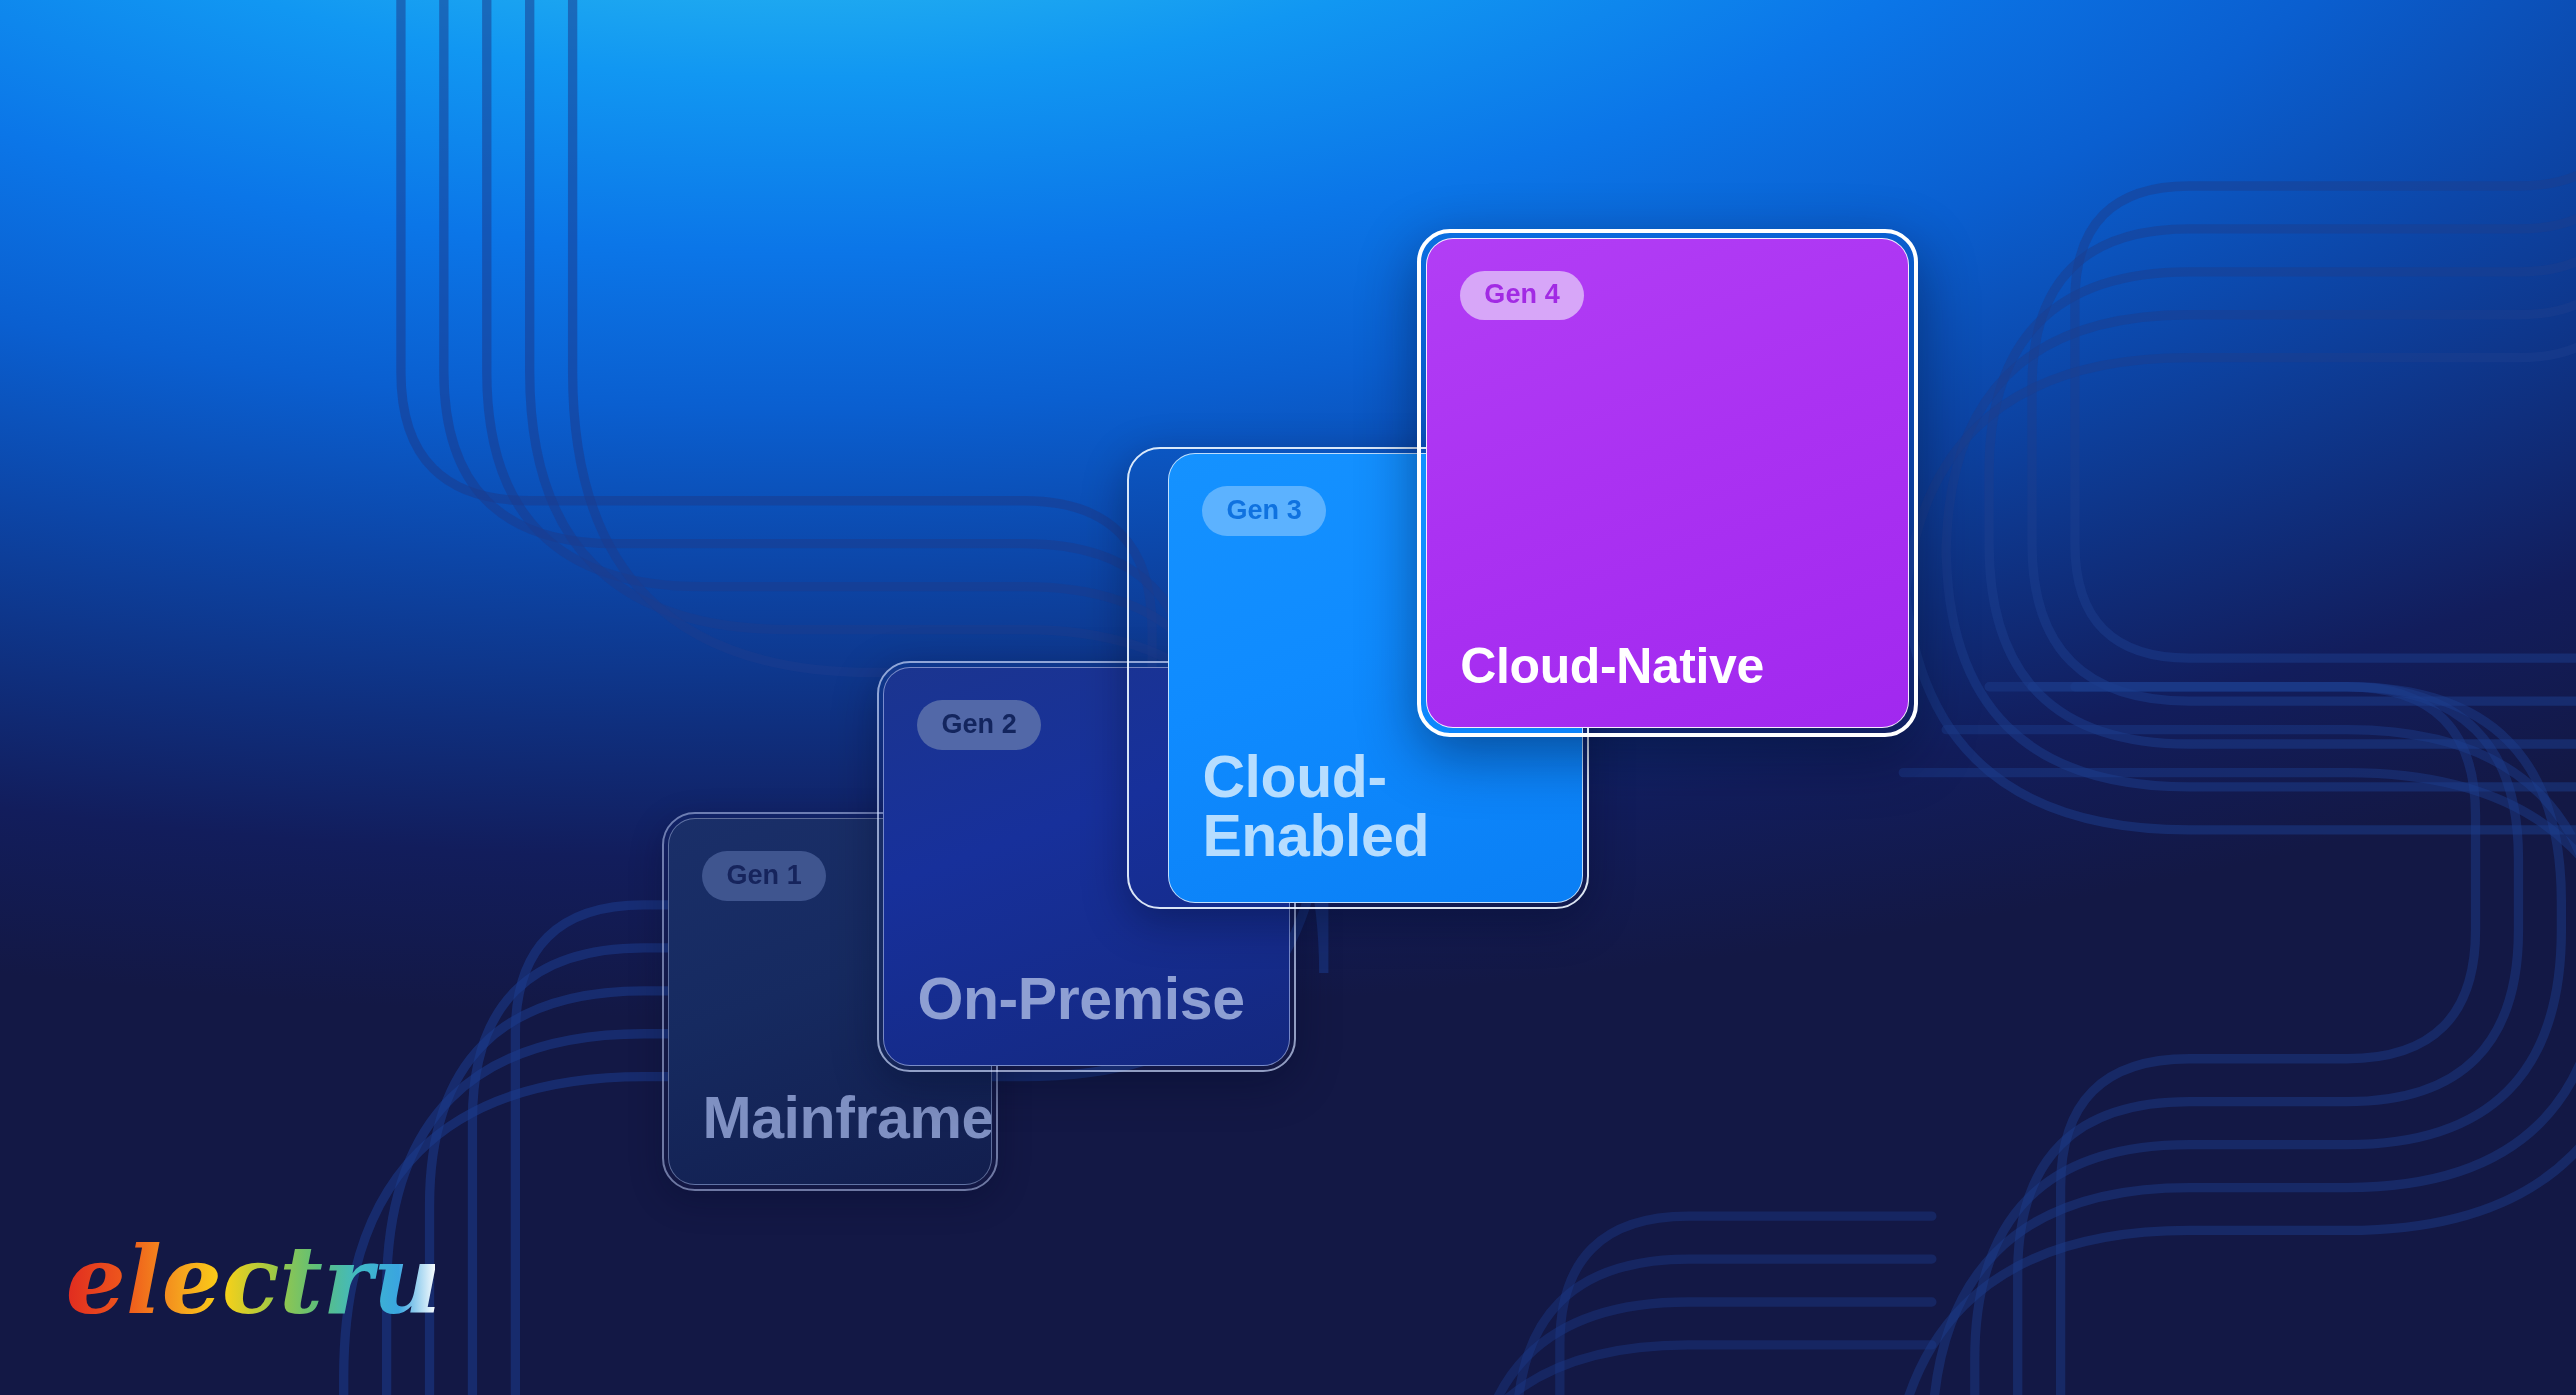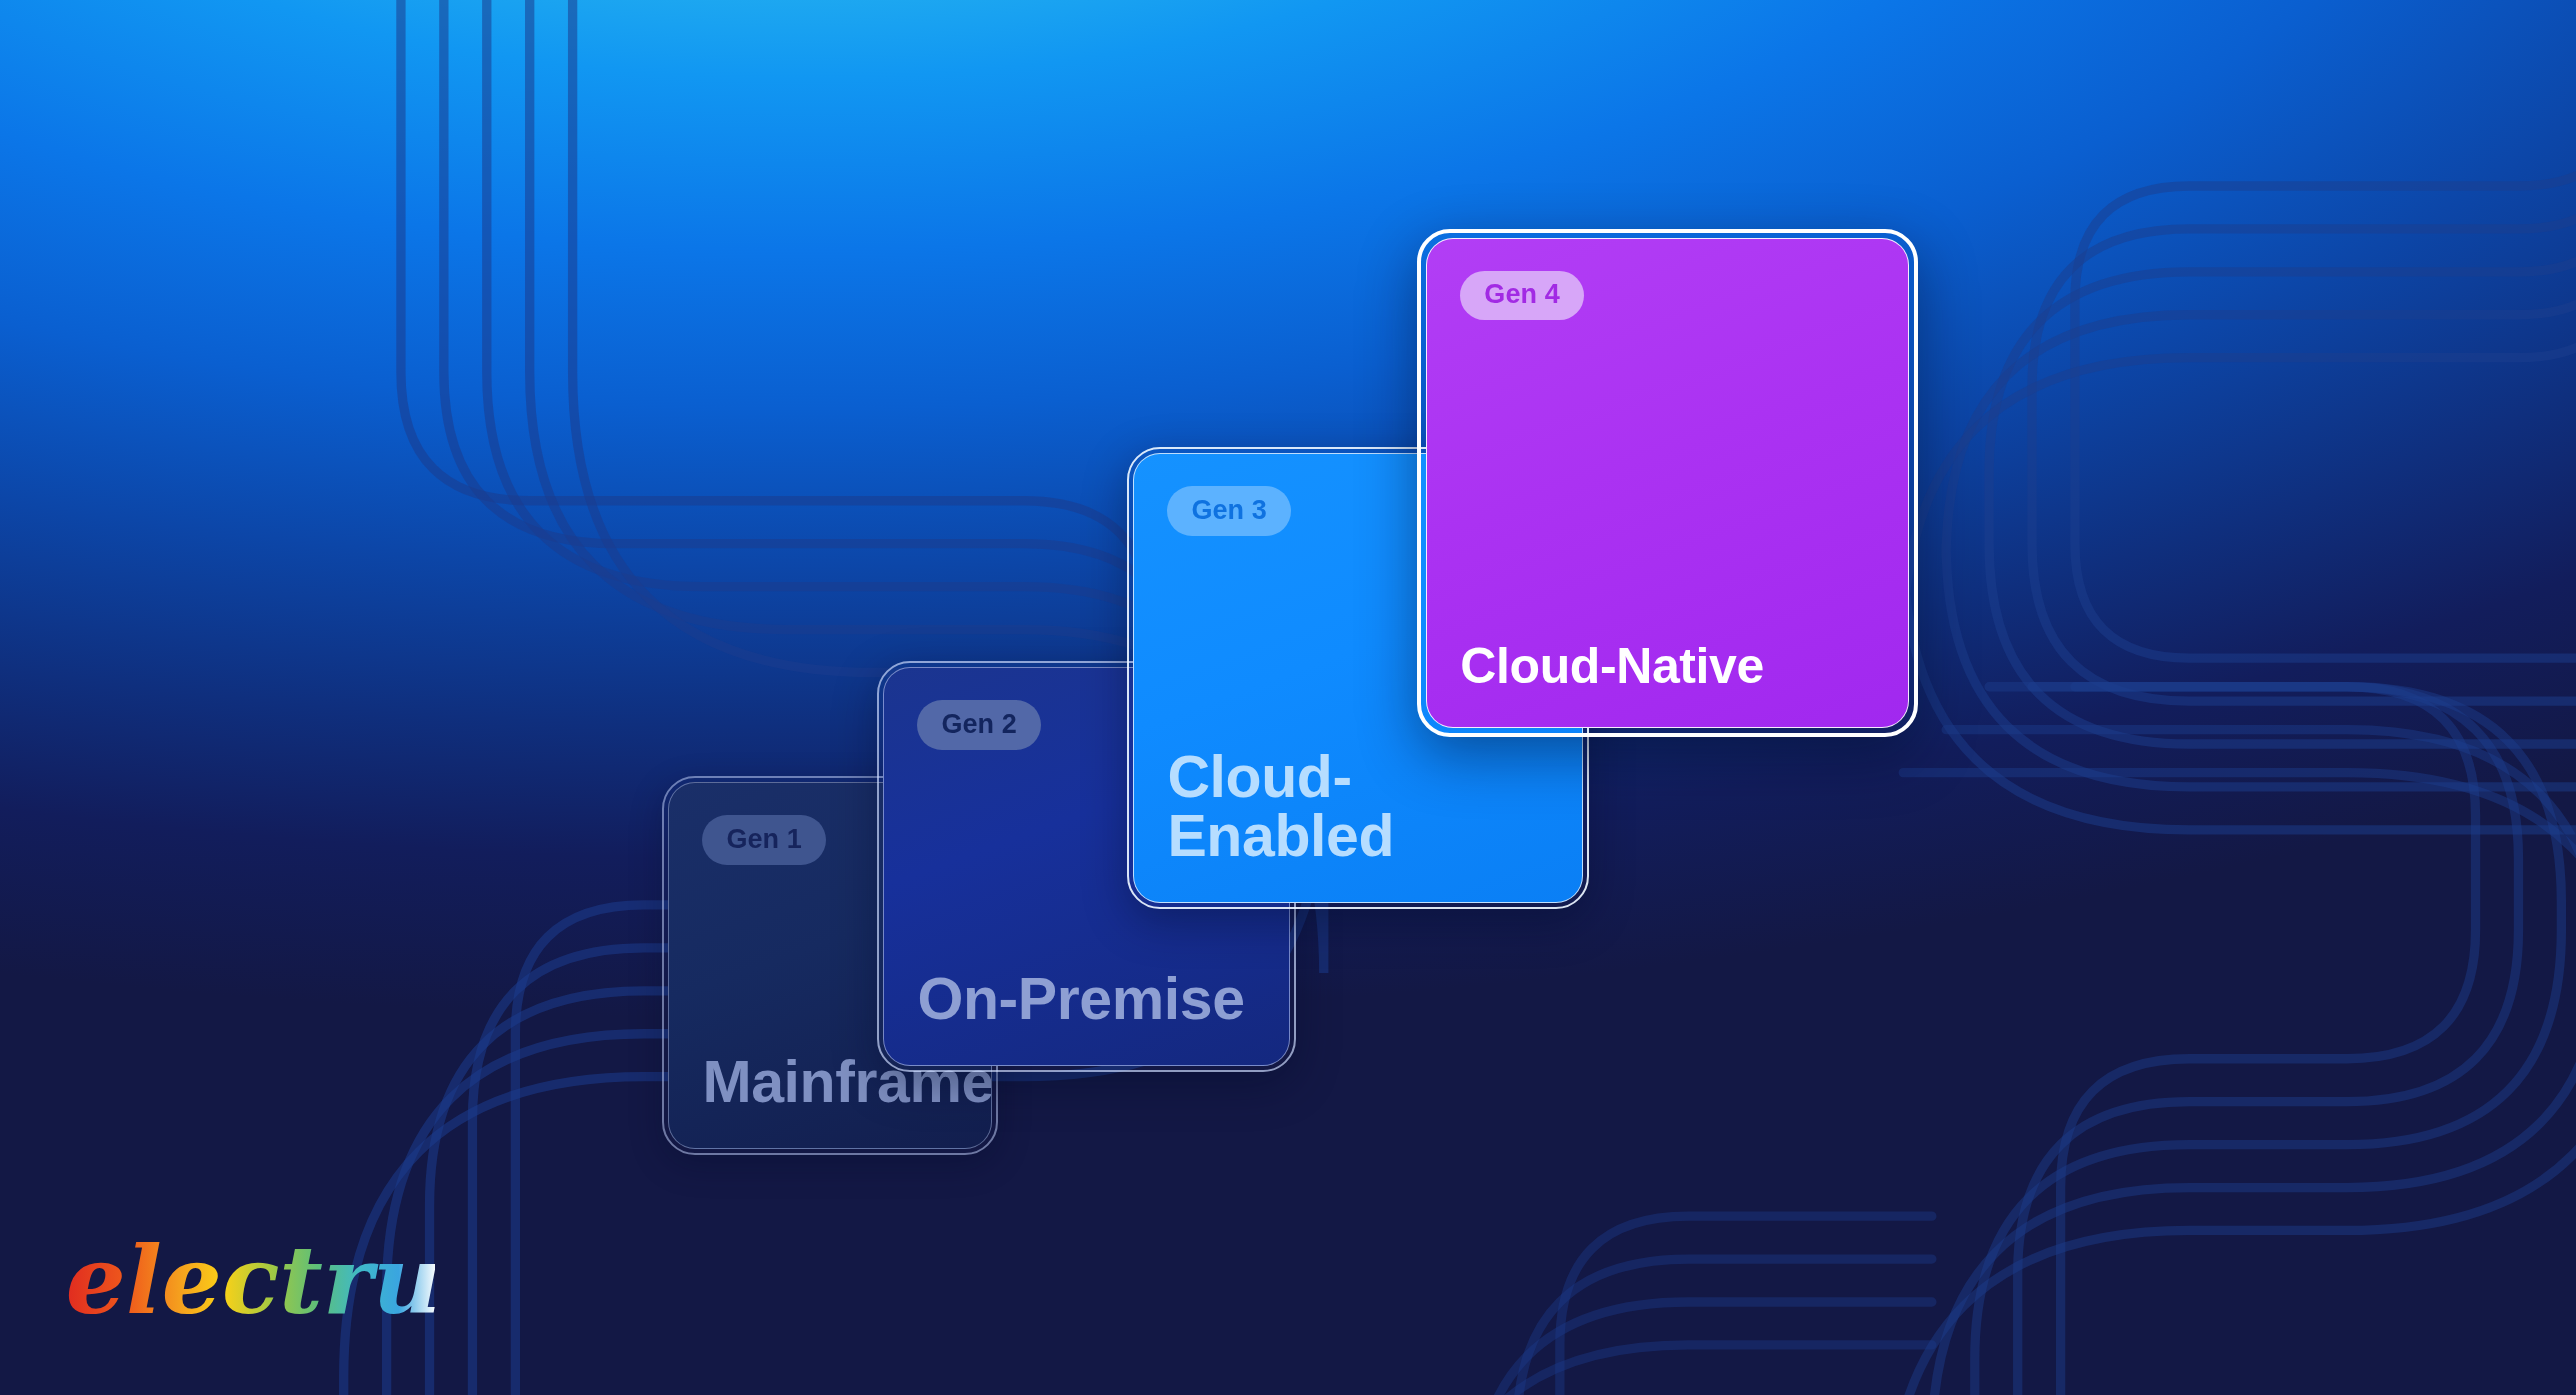--- a/index.html
+++ b/index.html
@@ -60,37 +60,37 @@
   }
   .title {
     font-size:59px;
     font-weight:600;
     letter-spacing:-0.4px;
     line-height:1;
     padding-bottom:4.3px;
   }
 
   
-  #card-gen1 { left:662px; top:776px; width:336px; height:379px; }
+  #card-gen1 { left:662px; top:812px; width:336px; height:379px; }
   #card-gen1 .ring { border-color:rgba(185,200,240,0.55); box-shadow:0 10px 31.5px rgba(3,10,40,0.30); }
   #card-gen1 .body { border-color:rgba(185,200,240,0.45); background:linear-gradient(160deg,#1a2f69 0%,#162a60 45%,#121e4e 100%); }
   #card-gen1 .badge { background:#3f558f; color:#16245c; }
   #card-gen1 .title { color:#7f90c2; }
 
   
   #card-gen2 { left:877px; top:661px; width:419px; height:411px; }
   #card-gen2 .ring { border-color:rgba(200,214,248,0.7); }
   #card-gen2 .body { border-color:rgba(200,214,248,0.55); background:linear-gradient(160deg,#1b3590 0%,#17309b 40%,#14287f 100%); }
   #card-gen2 .badge { background:#5268a8; color:#13255e; }
   #card-gen2 .title { color:#8e9fd3; }
 
   
   #card-gen3 { left:1127px; top:447px; width:462px; height:462px; }
   #card-gen3 .ring { border-color:rgba(236,245,255,0.92); }
-  #card-gen3 .body { border-color:rgba(236,245,255,0.8); background:linear-gradient(160deg,#1592ff 0%,#0f8bff 45%,#0a7ff5 100%); }
+  #card-gen3 .body { border-color:rgba(236,245,255,0.8); background:linear-gradient(160deg,#1592ff 0%,#0f8bff 45%,#0a7ff5 100%);margin-left:35px; }
   #card-gen3 .badge { background:#5cb2ff; color:#0f72e0; }
   #card-gen3 .title { color:#b6ddff; }
 
   
   #card-gen4 { left:1417px; top:229px; width:501px; height:508px; }
   #card-gen4 .ring { border-width:4.3px; border-color:#ffffff; box-shadow:0 18.6px 57px rgba(3,10,40,0.45); }
   #card-gen4 .body { top:9.3px; left:9.3px; right:9.3px; bottom:9.3px; border-color:rgba(255,255,255,0.9); background:linear-gradient(160deg,#b23ef5 0%,#ab32f2 45%,#a128ef 100%); }
   #card-gen4 .badge { background:#d7a6f8; color:#a22ae4; }
   #card-gen4 .title { color:#ffffff; font-size:50px; font-weight:700; }
 

